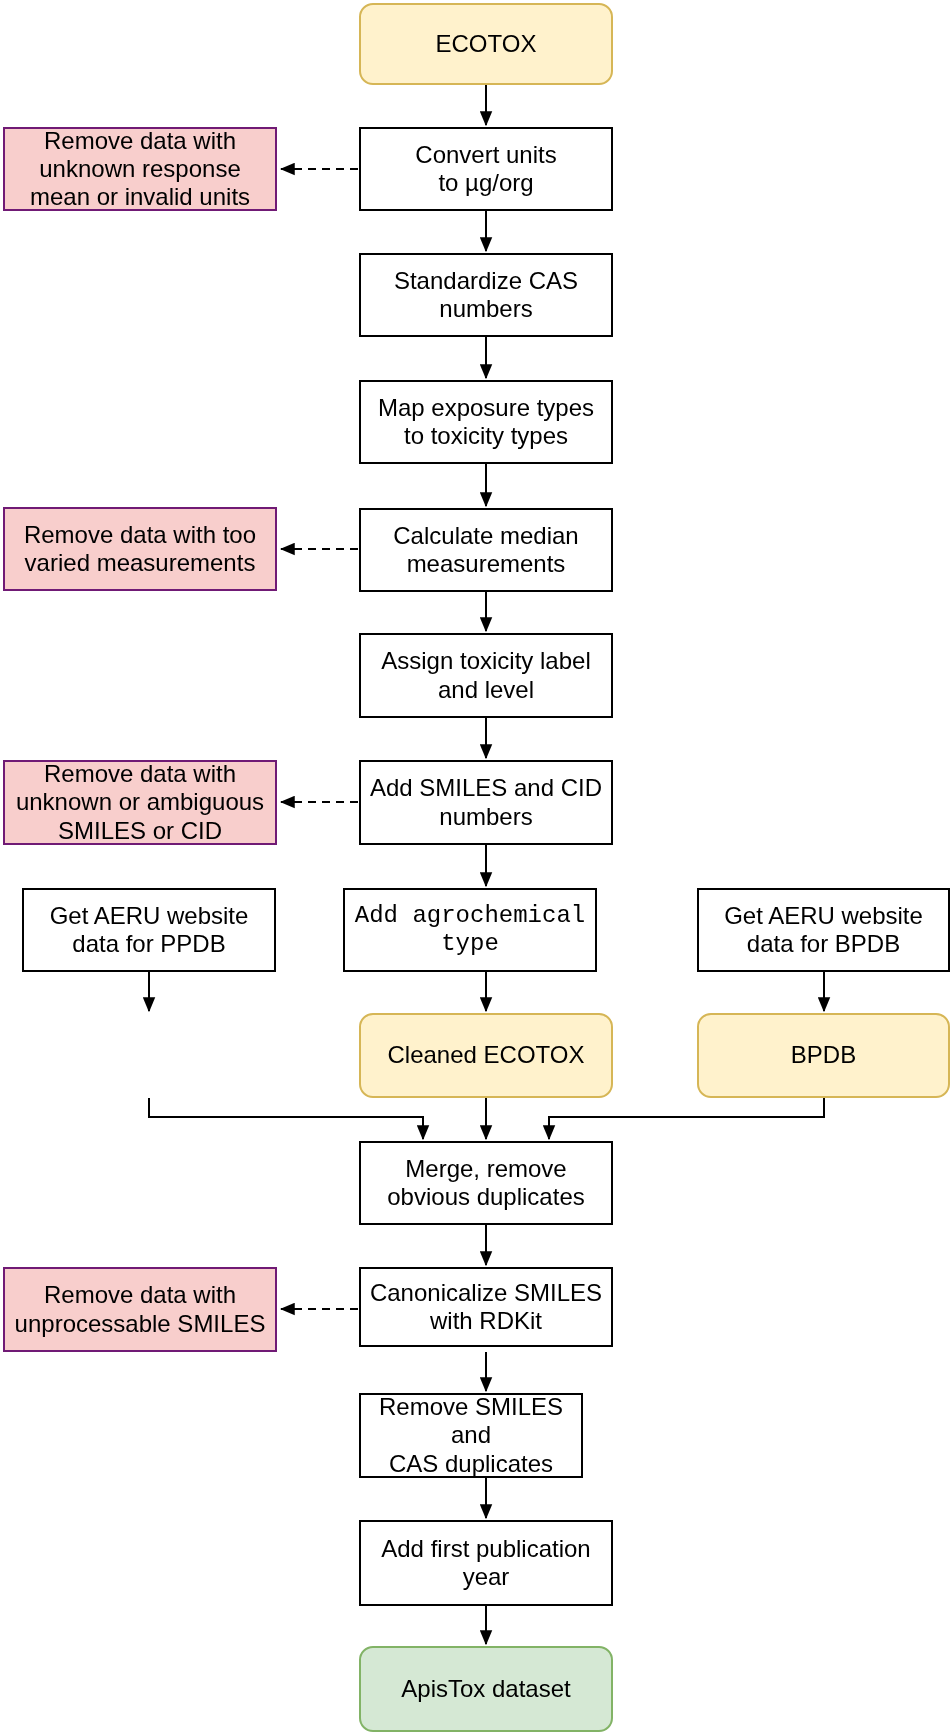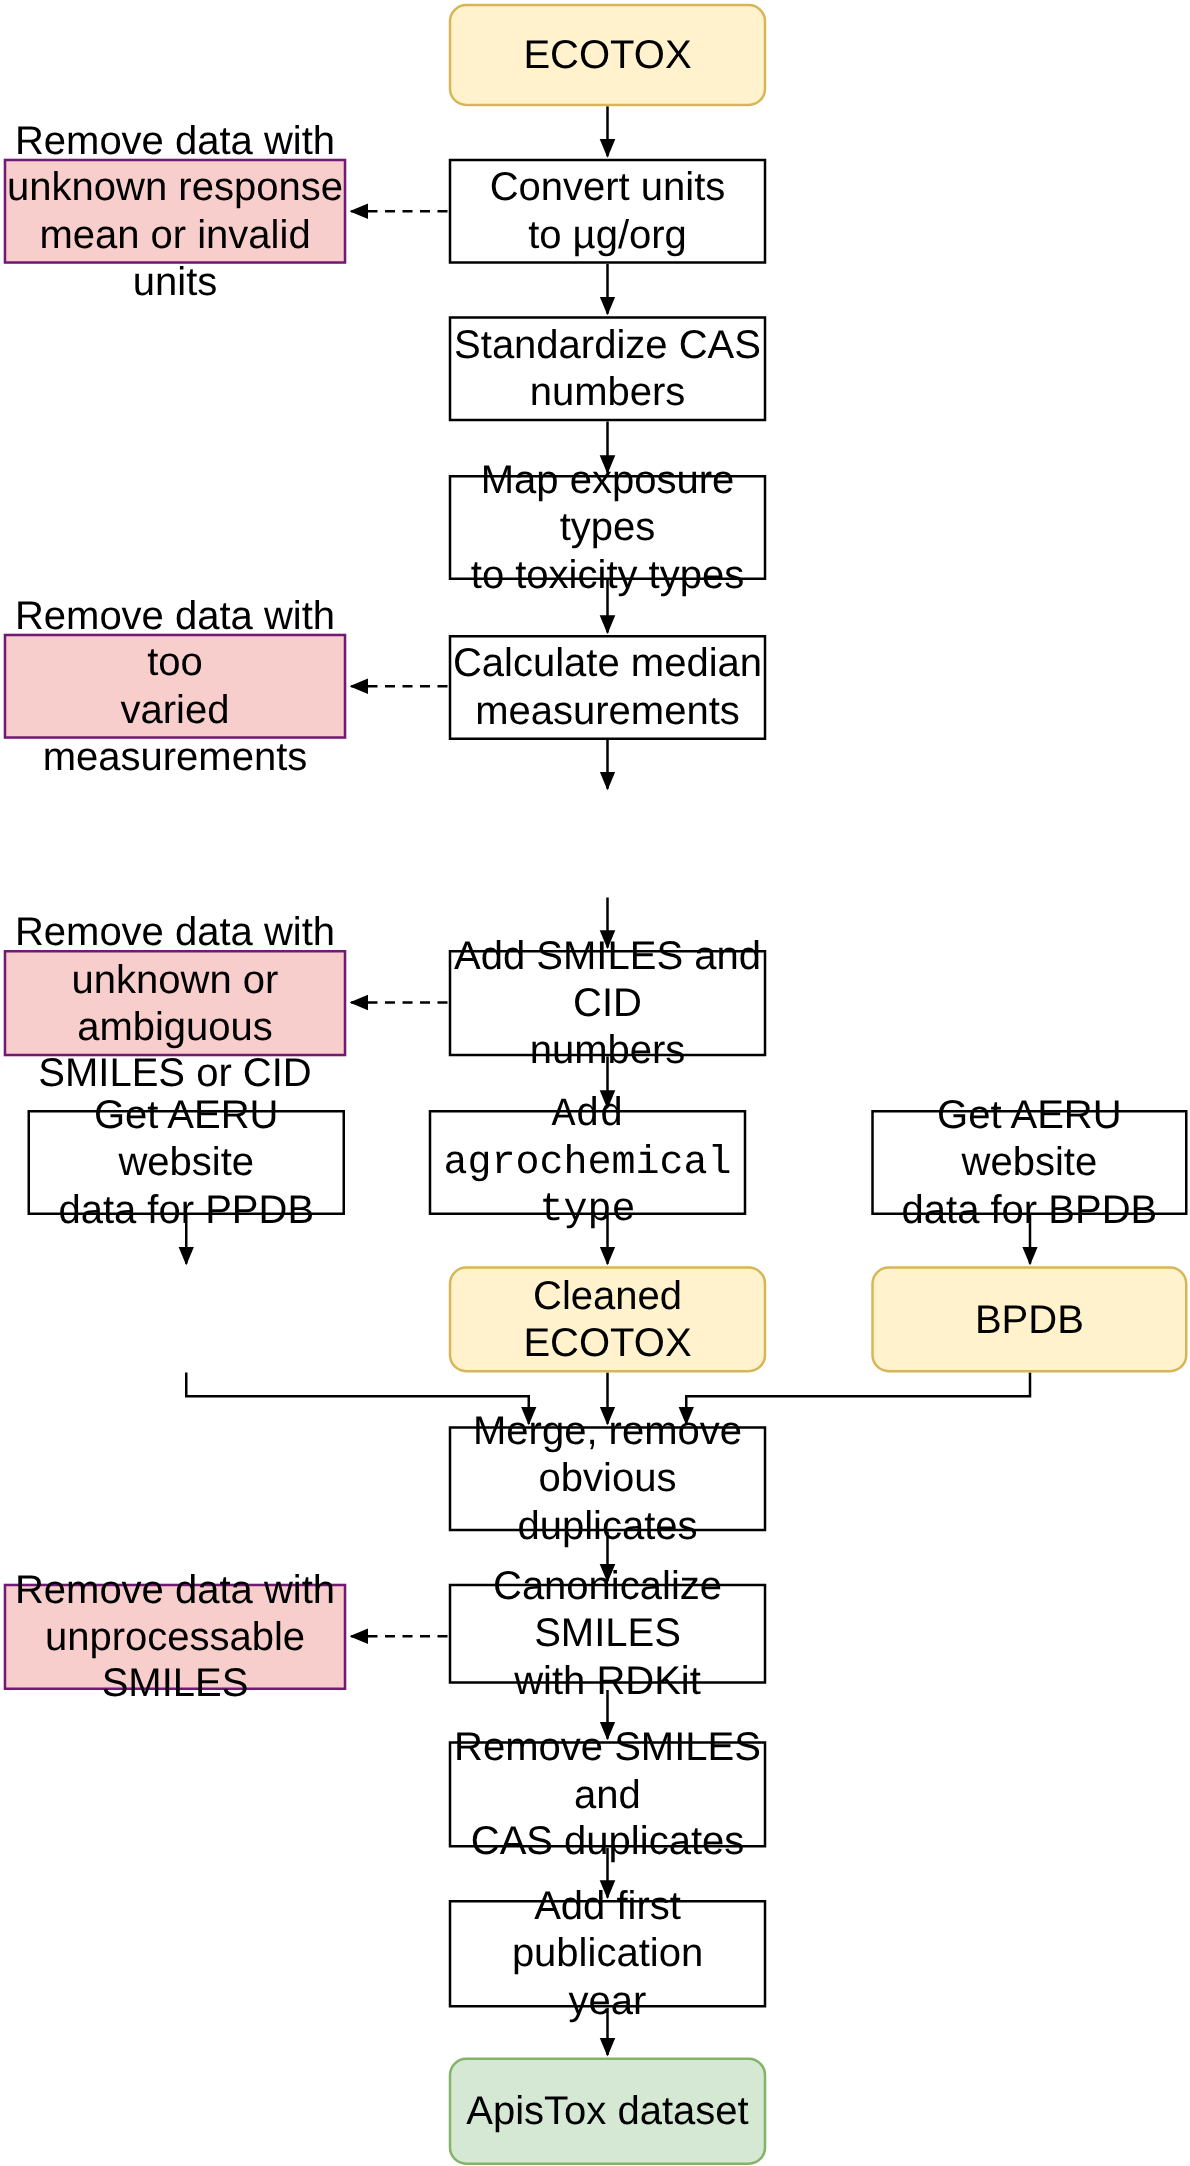--- a/index.html
+++ b/index.html
@@ -17,21 +17,21 @@
     width:952px;height:1733px;
   }
   .node{
     position:absolute;
     box-sizing:border-box;
     display:flex;
     align-items:center;
     justify-content:center;
     text-align:center;
     white-space:pre-line;
-    font-size:32px;
+    font-size:24px;
     line-height:1.18;
     color:#000000;
   }
   .process{
     background:#FFFFFF;
     border:2px solid #000000;
   }
   .database{
     background:#FFF2CC;
     border:2px solid #D6B656;
@@ -103,20 +103,22 @@
 numbers</div>
 
   <div class="node process" style="left:359px;top:380px;width:254px;height:84px;">Map exposure types
 to toxicity types</div>
 
   <div class="node process" style="left:359px;top:508px;width:254px;height:84px;">Calculate median
 measurements</div>
   <div class="node removal" style="left:3px;top:507px;width:274px;height:84px;">Remove data with too
 varied measurements</div>
 
+  <div class="node process" style="left:359px;top:633px;width:254px;height:85px;">Assign toxicity label
+and level</div>
 
   <div class="node process" style="left:359px;top:760px;width:254px;height:85px;">Add SMILES and CID
 numbers</div>
   <div class="node removal" style="left:3px;top:760px;width:274px;height:85px;">Remove data with
 unknown or ambiguous
 SMILES or CID</div>
 
   <div class="node process" style="left:22px;top:888px;width:254px;height:84px;">Get AERU website
 data for PPDB</div>
   <div class="node process" style="left:343px;top:888px;width:254px;height:84px;font-family:Liberation Mono, monospace;">Add agrochemical
@@ -128,21 +130,21 @@
   <div class="node database" style="left:697px;top:1013px;width:253px;height:85px;">BPDB</div>
 
   <div class="node process" style="left:359px;top:1141px;width:254px;height:84px;">Merge, remove
 obvious duplicates</div>
 
   <div class="node process" style="left:359px;top:1267px;width:254px;height:80px;">Canonicalize SMILES
 with RDKit</div>
   <div class="node removal" style="left:3px;top:1267px;width:274px;height:85px;">Remove data with
 unprocessable SMILES</div>
 
-  <div class="node process" style="left:359px;top:1393px;width:254px;height:85px;">Remove SMILES and
+  <div class="node process" style="left:359px;top:1393px;width:224px;height:85px;">Remove SMILES and
 CAS duplicates</div>
 
   <div class="node process" style="left:359px;top:1520px;width:254px;height:86px;">Add first publication
 year</div>
 
   <div class="node output" style="left:359px;top:1646px;width:254px;height:86px;">ApisTox dataset</div>
 
 </div>
 
 </body></html>

